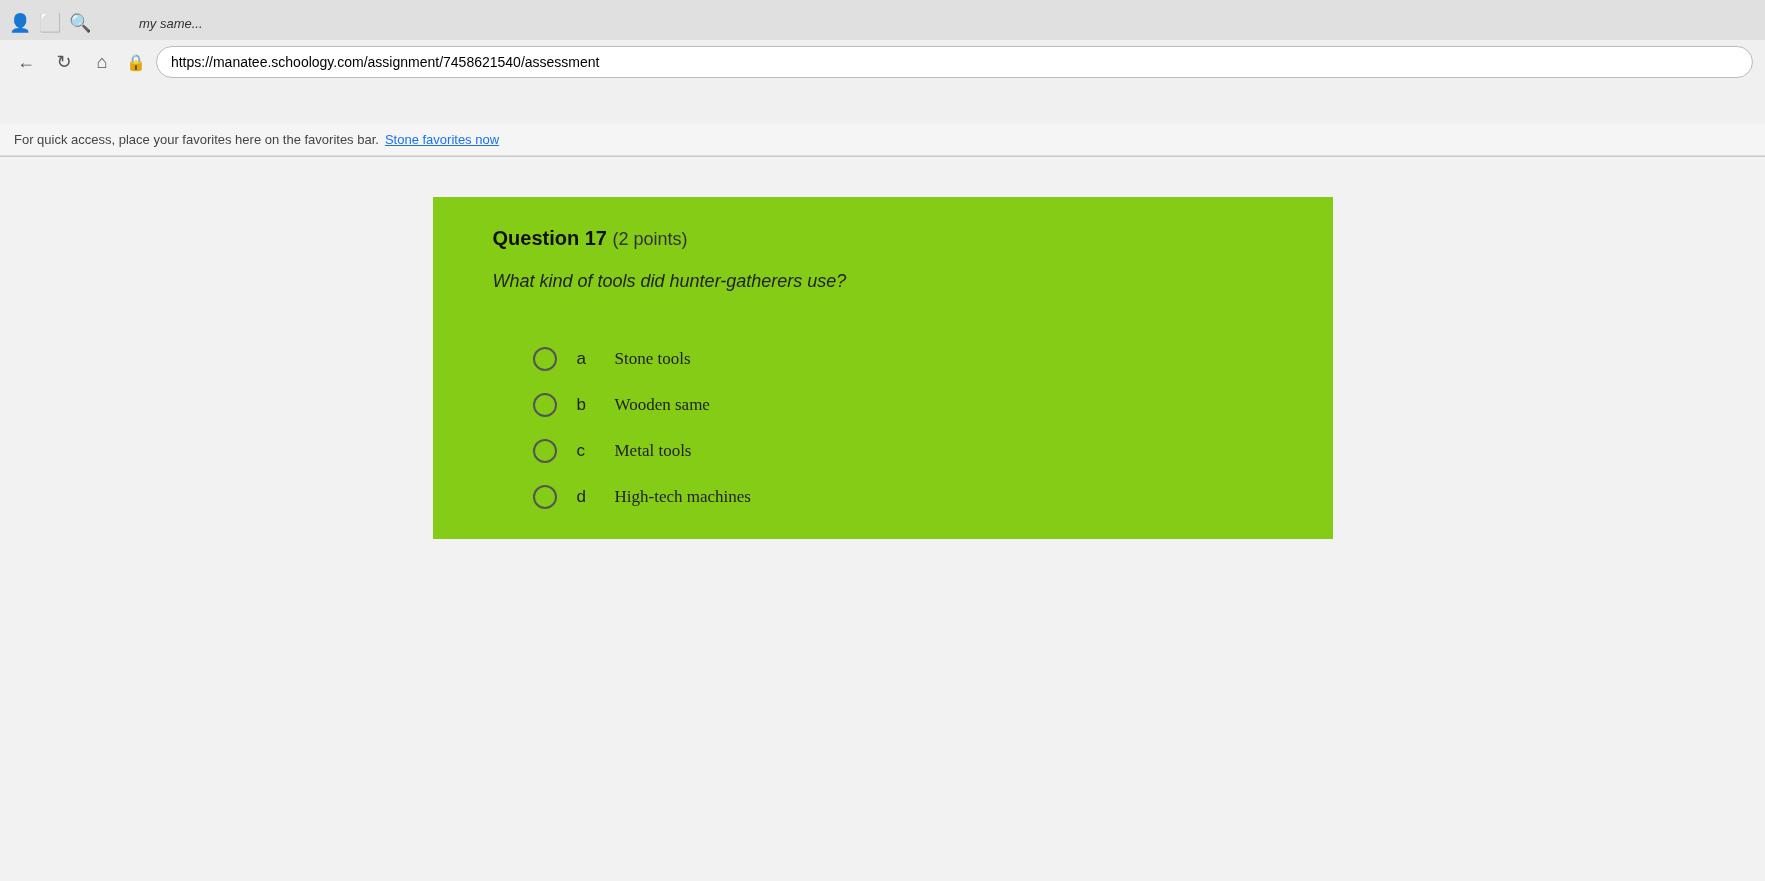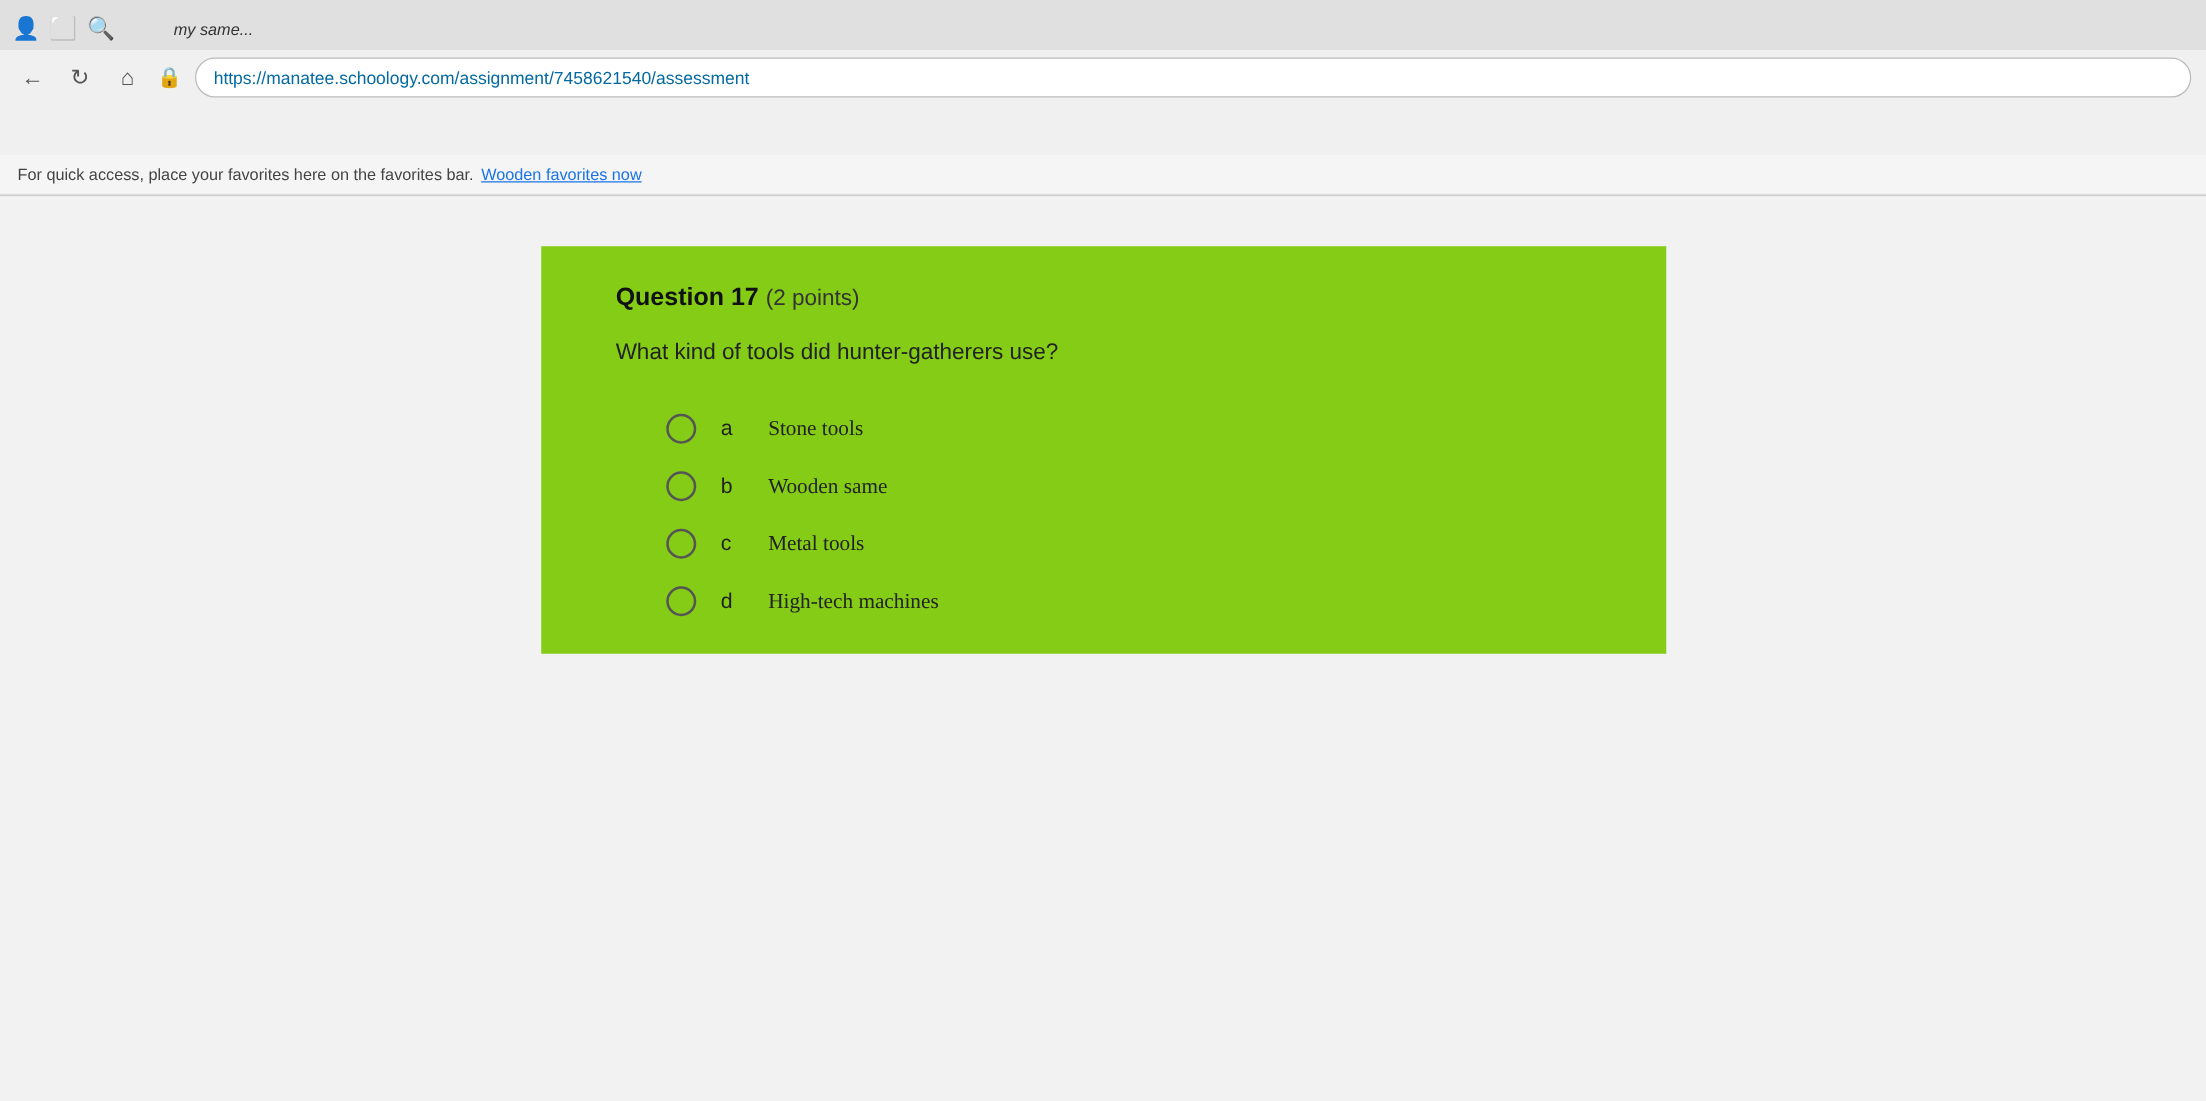--- a/index.html
+++ b/index.html
@@ -81,21 +81,21 @@
       color: #666;
     }
 
     .address-bar {
       flex: 1;
       height: 32px;
       border: 1px solid #bbb;
       border-radius: 16px;
       padding: 0 14px;
       font-size: 14px;
-      color: #0369a1;
+      color: #000000;
       background: #fff;
       display: flex;
       align-items: center;
     }
 
     .favorites-bar {
       background: #f5f5f5;
       border-bottom: 1px solid #ddd;
       padding: 4px 14px;
       font-size: 13px;
@@ -136,22 +136,23 @@
 
     .question-header span.points {
       font-weight: normal;
       font-size: 18px;
       color: #333;
     }
 
     .question-text {
       font-size: 18px;
       color: #222;
-      margin-bottom: 36px;
+      margin-bottom: 52px;
       line-height: 1.5;
+      font-style: italic;
     }
 
     .options-list {
       list-style: none;
       display: flex;
       flex-direction: column;
       gap: 22px;
       padding-left: 40px;
     }
 
@@ -208,21 +209,21 @@
     <div class="nav-btn">↻</div>
     <div class="nav-btn">⌂</div>
     <div class="lock-icon-wrap">🔒</div>
     <div class="address-bar">
       <span>https://manatee.schoology.com/assignment/7458621540/assessment</span>
     </div>
   </div>
 
   <div class="favorites-bar">
     <span>For quick access, place your favorites here on the favorites bar.</span>
-    <a>Wooden favorites now</a>
+    <a>Stone favorites now</a>
   </div>
 </div>
 
 <div class="page-content">
   <div class="question-container">
 
     <div class="question-header">
       <span>Question 17</span>&nbsp;<span class="points">(2 points)</span>
     </div>
 

